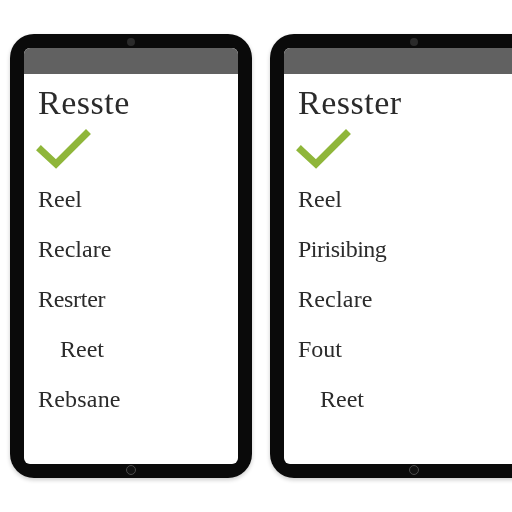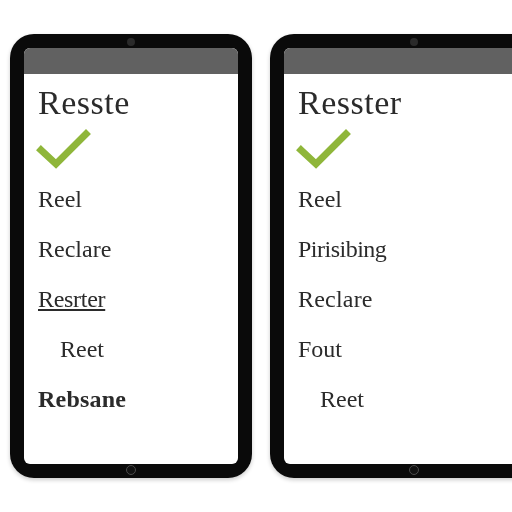--- a/index.html
+++ b/index.html
@@ -89,22 +89,22 @@
     }
     .item {
       font-size: 24px;
       color: #2b2b2b;
       line-height: 1.25;
       font-weight: 400;
     }
     .item.indent {
       padding-left: 22px;
     }
-    .left .item.idx3 { letter-spacing: -0.3px; text-decoration: underline; }
-    .left .item.idx5 { letter-spacing: 0.2px; font-weight: bold; }
+    .left .item.idx3 { letter-spacing: -0.3px; }
+    .left .item.idx5 { letter-spacing: 0.2px; }
     .right .item.idx3 { letter-spacing: -0.5px; }
     .right .item.idx4 { letter-spacing: 0.2px; }
   </style>
 </head>
 <body>
 <div class="canvas">
 
   <div class="tablet left">
     <div class="camera"></div>
     <div class="screen">

